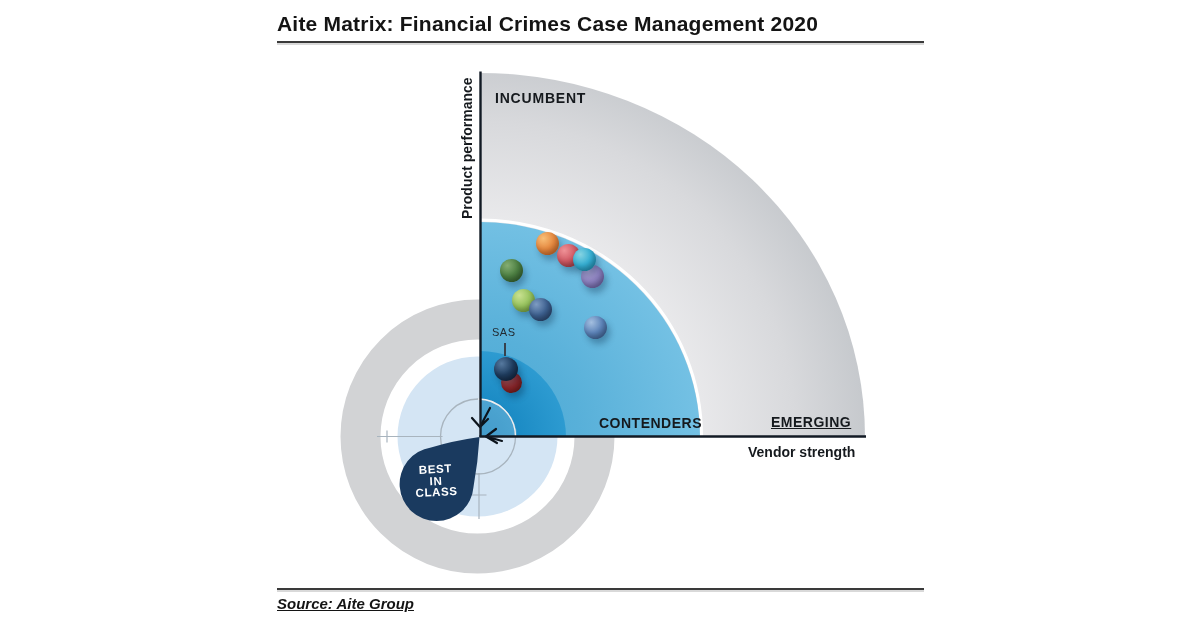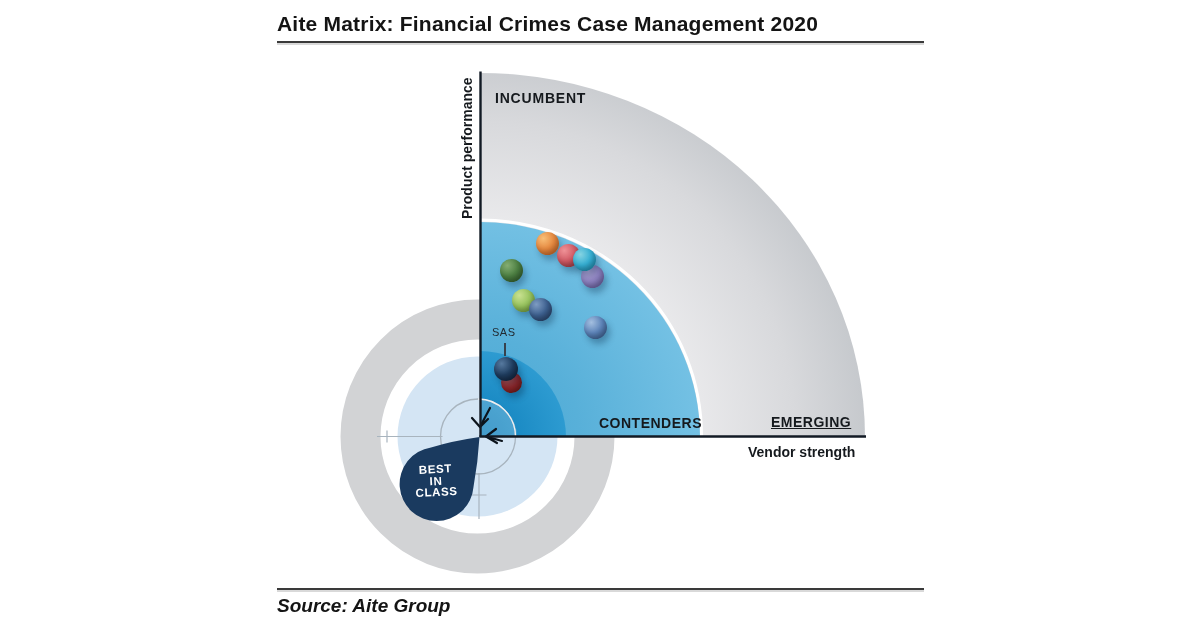--- a/index.html
+++ b/index.html
@@ -3,21 +3,21 @@
 <meta charset="utf-8">
 <style>
   html,body{margin:0;padding:0;background:#ffffff;}
   body{width:1200px;height:628px;position:relative;overflow:hidden;
        font-family:"Liberation Sans","DejaVu Sans",sans-serif;color:#141414;}
   .abs{position:absolute;}
   .title{left:277px;top:12px;font-size:21px;font-weight:700;letter-spacing:.2px;white-space:nowrap;}
   .rule{left:277px;width:647px;height:2px;background:#3a3a3a;box-shadow:0 2px 0 #d9d9d9;}
   .rule-top{top:41px;}
   .rule-bottom{top:588px;}
-  .source{left:277px;top:595px;font-size:19px;font-weight:700;font-style:italic;white-space:nowrap;}
+  .source{left:277px;top:595px;font-size:15px;font-weight:700;font-style:italic;white-space:nowrap;text-decoration:underline;}
   #chart-svg{left:300px;top:55px;z-index:1;}
   .zone-label{font-size:14px;font-weight:700;color:#15191d;letter-spacing:.8px;white-space:nowrap;z-index:4;}
   .lbl-incumbent{left:495px;top:90px;}
   .lbl-contenders{left:599px;top:415px;letter-spacing:.5px;}
   .lbl-emerging{left:771px;top:414px;letter-spacing:.5px;text-decoration:underline;}
   .axis-label{font-size:14px;font-weight:700;color:#15191d;white-space:nowrap;z-index:4;}
   .lbl-x{left:748px;top:444px;}
   .lbl-y{left:402px;top:146px;width:130px;text-align:center;transform:rotate(-90deg);transform-origin:center;}
   .bic-text{left:406px;top:464px;width:60px;text-align:center;z-index:4;
             color:#ffffff;font-size:11.5px;font-weight:700;line-height:11.5px;letter-spacing:.6px;

